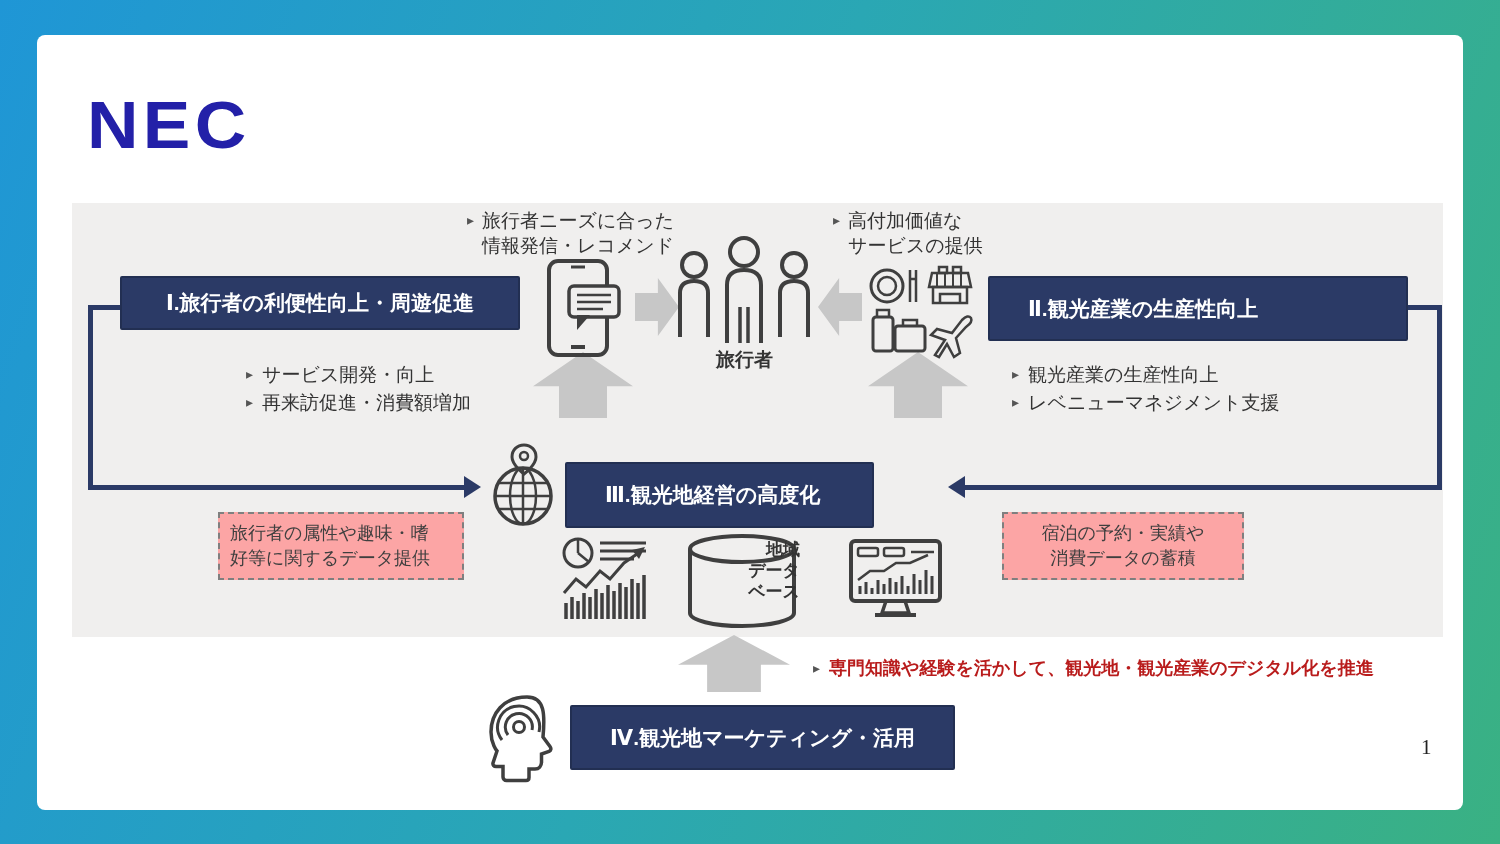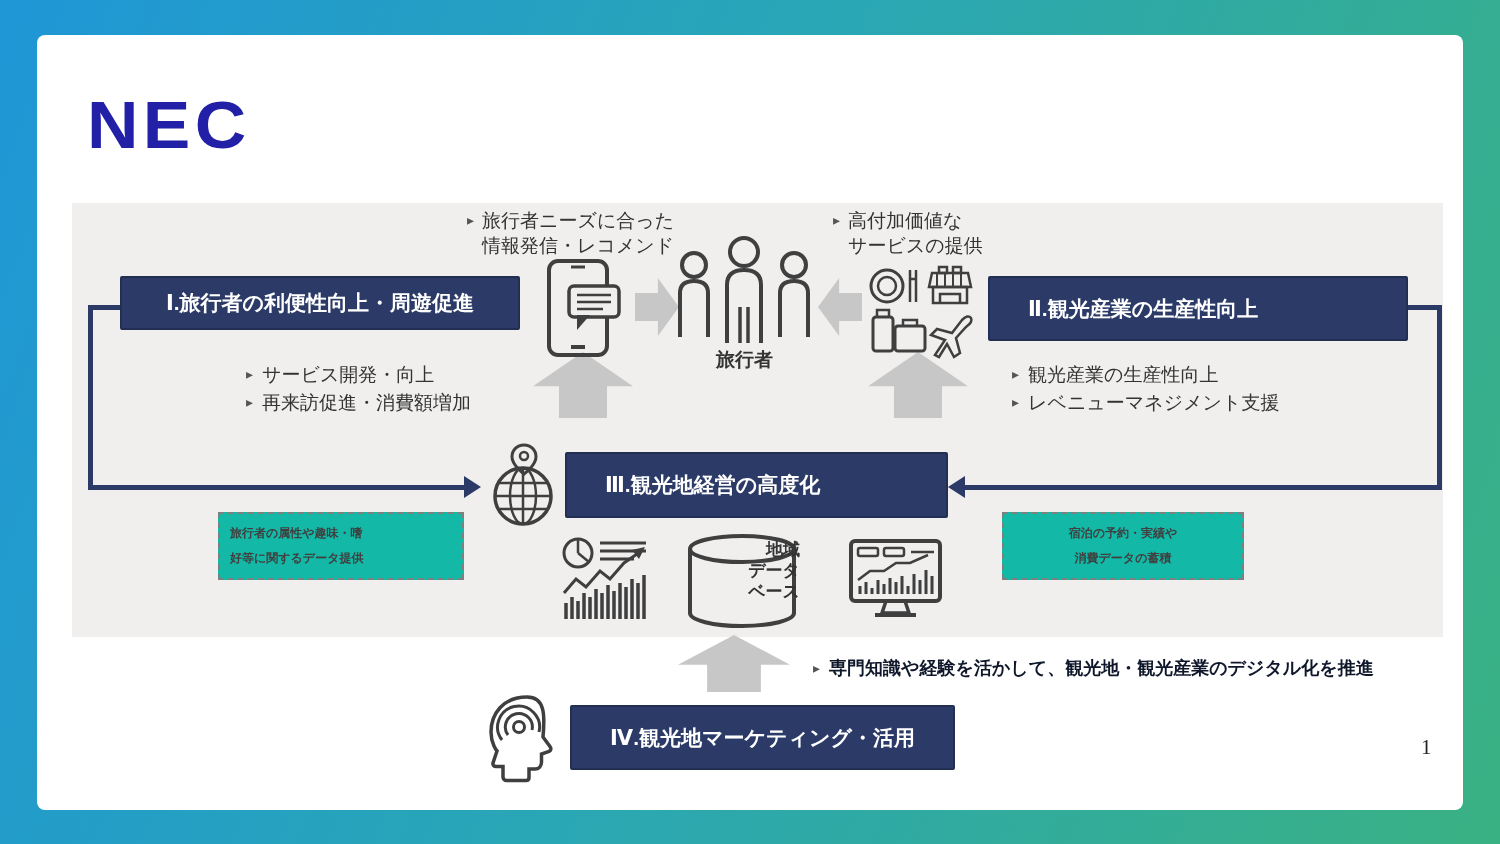--- a/index.html
+++ b/index.html
@@ -32,39 +32,39 @@
   .nbox.leftpad { padding-left:38px;text-align:center; }
   
   .note { position:absolute; display:flex; gap:8px; }
   .blt { color:#555; font-size:14px; line-height:25px; }
   .note-lines div, .bitem span.txt { font-size:19px; font-weight:normal; color:#333; line-height:25px; }
   .blist { position:absolute; }
   .bitem { display:flex; gap:9px; margin-bottom:3px; }
   .bitem .txt { font-size:18px; }
   
   .dashed {
-    position:absolute; border:2px dashed #7f7f7f; background:#14b8a6;
-    padding:7px 10px; font-size:12px; font-weight:bold; color:#3f3f3f; line-height:25px;
+    position:absolute; border:2px dashed #7f7f7f; background:#fca5a5;
+    padding:7px 10px; font-size:18px; font-weight:normal; color:#3f3f3f; line-height:25px;
   }
   .dashed.center { text-align:center; }
   
   .garrow { position:absolute; background:#c7c7c7; }
   .a-right { clip-path:polygon(0 26%,52% 26%,52% 0,100% 50%,52% 100%,52% 74%,0 74%); }
   .a-left  { clip-path:polygon(100% 26%,48% 26%,48% 0,0 50%,48% 100%,48% 74%,100% 74%); }
   .a-up    { clip-path:polygon(50% 0,100% 52%,74% 52%,74% 100%,26% 100%,26% 52%,0 52%); }
   
   .seg { position:absolute; background:#2b3a66; }
   .ah { position:absolute; width:0; height:0; border-top:11px solid transparent; border-bottom:11px solid transparent; }
   .ah.r { border-left:17px solid #2b3a66; }
   .ah.l { border-right:17px solid #2b3a66; }
   .icon { position:absolute; }
   .travelers-label { position:absolute; font-size:19px; font-weight:bold; color:#333; text-align:center; }
   .db-text { position:absolute; text-align:right; font-size:17px; font-weight:bold; color:#333; line-height:21px; }
   .bottom-note { position:absolute; display:flex; gap:9px; }
-  .bottom-note .txt { font-size:18px; font-weight:bold; color:#0f172a; }
+  .bottom-note .txt { font-size:18px; font-weight:bold; color:#b91c1c; }
   .page-num { position:absolute; left:1384px; top:700px; font-size:21px; color:#222; font-family:"Liberation Serif","DejaVu Serif",serif; }
   svg { display:block; }
 </style>
 </head>
 <body>
 
 <div class="slide">
 
   <div class="nec-logo">NEC</div>
 
@@ -90,21 +90,21 @@
   <div class="note" style="left:796px;top:173px">
     <span class="blt">▸</span>
     <div class="note-lines">
       <div>高付加価値な</div>
       <div>サービスの提供</div>
     </div>
   </div>
 
   <div class="nbox center" style="left:83px;top:241px;width:400px;height:54px">Ⅰ.旅行者の利便性向上・周遊促進</div>
   <div class="nbox leftpad" style="left:951px;top:241px;width:420px;height:65px">Ⅱ.観光産業の生産性向上</div>
-  <div class="nbox leftpad" style="left:528px;top:417px;width:383px;height:66px">Ⅲ.観光地経営の高度化</div>
+  <div class="nbox leftpad" style="left:528px;top:427px;width:309px;height:66px">Ⅲ.観光地経営の高度化</div>
   <div class="nbox center" style="left:533px;top:670px;width:385px;height:65px">Ⅳ.観光地マーケティング・活用</div>
 
   <div class="blist" style="left:209px;top:327px">
     <div class="bitem">
       <span class="blt">▸</span>
       <span class="txt">サービス開発・向上</span>
     </div>
     <div class="bitem">
       <span class="blt">▸</span>
       <span class="txt">再来訪促進・消費額増加</span>

